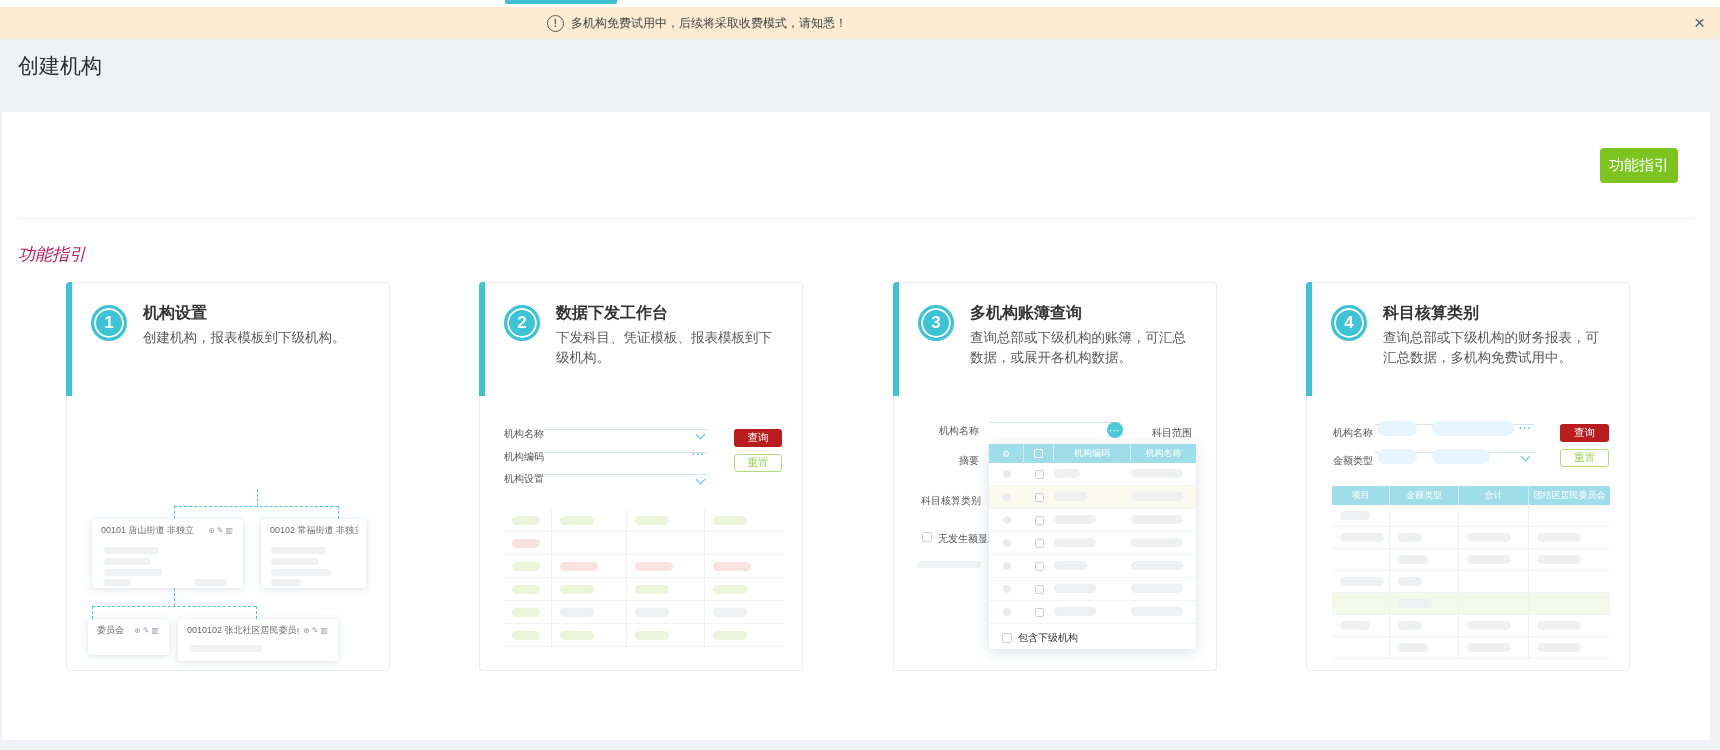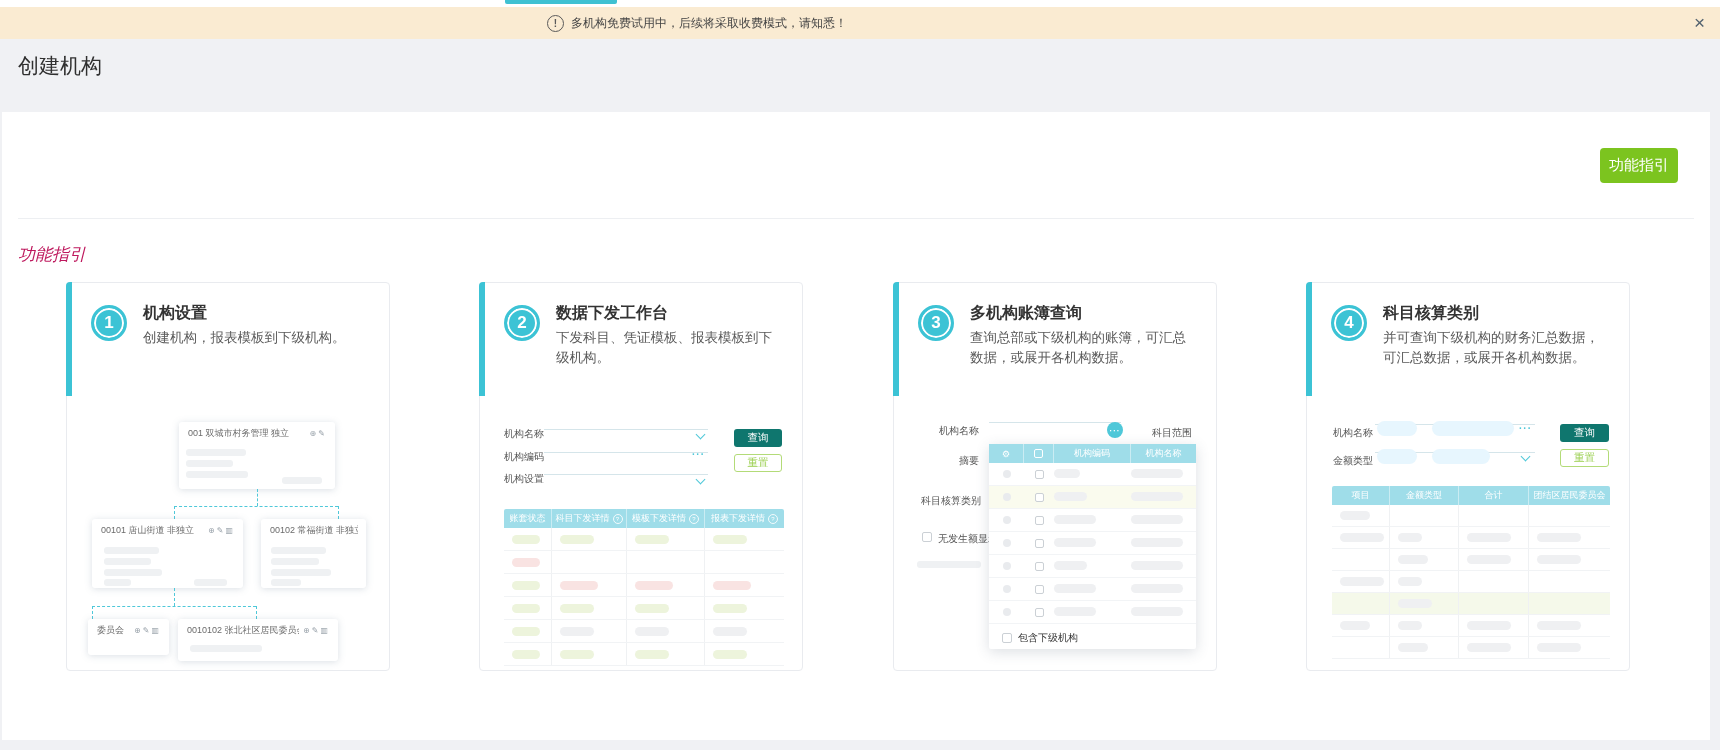--- a/index.html
+++ b/index.html
@@ -42,21 +42,21 @@
   .dash-h{position:absolute;border-top:1px dashed #4FC8D9;}
   .dash-v{position:absolute;border-left:1px dashed #4FC8D9;}
 
   
   .mlabel{position:absolute;font-size:10px;color:#555;white-space:nowrap;}
   .f-uline{position:absolute;border-bottom:1px solid #D5E5EA;}
   .chev{position:absolute;width:6px;height:6px;border-right:1.5px solid #4FC8D9;border-bottom:1.5px solid #4FC8D9;transform:rotate(45deg);}
   .tdots{position:absolute;font-size:10px;font-weight:bold;color:#4FC8D9;letter-spacing:1px;}
   .dots-circle{position:absolute;width:16px;height:16px;border-radius:50%;background:#4FC8D9;color:#fff;font-size:8px;font-weight:bold;letter-spacing:1px;display:flex;align-items:center;justify-content:center;}
   .mini-btn{position:absolute;width:48px;height:18px;border-radius:3px;font-size:10.5px;display:flex;align-items:center;justify-content:center;box-sizing:border-box;font-family:inherit;}
-  .mini-btn.solid{background:#0f766e;color:#fff;border:none;}
+  .mini-btn.solid{background:#b91c1c;color:#fff;border:none;}
   .mini-btn.ghost{background:#fff;border:1px solid #B3DB78;color:#9ACF4E;}
 
   
   .mtable{position:absolute;font-size:9px;}
   .mth-row{display:flex;height:19px;background:#9FDDE9;border-radius:2px 2px 0 0;color:#fff;}
   .mth{display:flex;align-items:center;justify-content:center;gap:3px;height:100%;border-right:1px solid rgba(255,255,255,.45);box-sizing:border-box;white-space:nowrap;overflow:hidden;}
   .mth:last-child{border-right:none;}
   .help{width:8px;height:8px;border:1px solid rgba(255,255,255,.85);border-radius:50%;font-size:6px;display:flex;align-items:center;justify-content:center;flex:none;}
   .mtb-row{display:flex;border-bottom:1px solid #F1F3F5;}
   .mtd{height:100%;border-right:1px solid #EFF1F3;box-sizing:border-box;display:flex;align-items:center;padding-left:8px;}
@@ -103,30 +103,20 @@
     <button class="enable-btn">功能指引</button>
     <div class="divider"></div>
     <h2 class="guide-heading">功能指引</h2>
 
     <div class="card" style="left:64px;">
       <div class="accent"></div>
       <div class="badge">1</div>
       <div class="card-title">机构设置</div>
       <div class="card-desc">创建机构，报表模板到下级机构。</div>
 
-      <div class="node" style="left:112px;top:139px;width:156px;height:67px;">
-        <div class="node-head">
-          <span class="node-label">001 双城市村务管理 独立</span>
-          <span class="node-icons"><span>⊕</span><span>✎</span></span>
-        </div>
-        <div class="nbar" style="left:7px;top:27px;width:60px;"></div>
-        <div class="nbar" style="left:7px;top:38px;width:47px;"></div>
-        <div class="nbar" style="left:7px;top:49px;width:62px;"></div>
-        <div class="nbar" style="left:103px;top:55px;width:40px;"></div>
-      </div>
 
       <div class="dash-v" style="left:190px;top:206px;height:17px;"></div>
       <div class="dash-h" style="left:107px;top:223px;width:164px;"></div>
       <div class="dash-v" style="left:107px;top:223px;height:13px;"></div>
       <div class="dash-v" style="left:271px;top:223px;height:13px;"></div>
 
       <div class="node" style="left:25px;top:236px;width:151px;height:69px;">
         <div class="node-head">
           <span class="node-label">00101 唐山街道 非独立</span>
           <span class="node-icons"><span>⊕</span><span>✎</span><span>▥</span></span>
@@ -182,37 +172,20 @@
       <span class="tdots" style="left:212px;top:166px;">···</span>
 
       <span class="mlabel" style="left:24px;top:189px;">机构设置</span>
       <div class="f-uline" style="left:64px;top:191px;width:164px;"></div>
       <span class="chev" style="left:217px;top:193px;"></span>
 
       <button class="mini-btn solid" style="left:254px;top:146px;">查询</button>
       <button class="mini-btn ghost" style="left:254px;top:171px;">重置</button>
 
       <div class="mtable" style="left:24px;top:226px;width:280px;">
-        <div class="mth-row">
-          <span class="mth" style="width:48px;">
-              <span>账套状态</span>
-            </span>
-          <span class="mth" style="width:75px;">
-              <span>科目下发详情</span>
-              <span class="help">?</span>
-            </span>
-          <span class="mth" style="width:78px;">
-              <span>模板下发详情</span>
-              <span class="help">?</span>
-            </span>
-          <span class="mth" style="width:79px;">
-              <span>报表下发详情</span>
-              <span class="help">?</span>
-            </span>
-        </div>
         <div class="mtb-row" style="height:22px;">
           <span class="mtd" style="width:48px;">
               <span class="pill pg" style="width:28px;"></span>
             </span>
           <span class="mtd" style="width:75px;">
               <span class="pill pg" style="width:34px;"></span>
             </span>
           <span class="mtd" style="width:78px;">
               <span class="pill pg" style="width:34px;"></span>
             </span>
@@ -388,21 +361,21 @@
           <span class="chk" style="width:10px;height:10px;"></span>
           <span>包含下级机构</span>
         </div>
       </div>
     </div>
 
     <div class="card" style="left:1304px;">
       <div class="accent"></div>
       <div class="badge">4</div>
       <div class="card-title">科目核算类别</div>
-      <div class="card-desc">并可查询下级机构的财务汇总数据，可汇总数据，或展开各机构数据。</div>
+      <div class="card-desc">查询总部或下级机构的财务报表，可汇总数据，多机构免费试用中。</div>
 
       <span class="mlabel" style="left:26px;top:143px;">机构名称</span>
       <div class="f-uline" style="left:68px;top:141px;width:160px;"></div>
       <span class="pb" style="left:70px;top:138px;width:40px;"></span>
       <span class="pb" style="left:125px;top:138px;width:82px;"></span>
       <span class="tdots" style="left:212px;top:140px;">···</span>
 
       <span class="mlabel" style="left:26px;top:171px;">金额类型</span>
       <div class="f-uline" style="left:68px;top:169px;width:160px;"></div>
       <span class="pb" style="left:70px;top:166px;width:40px;"></span>

